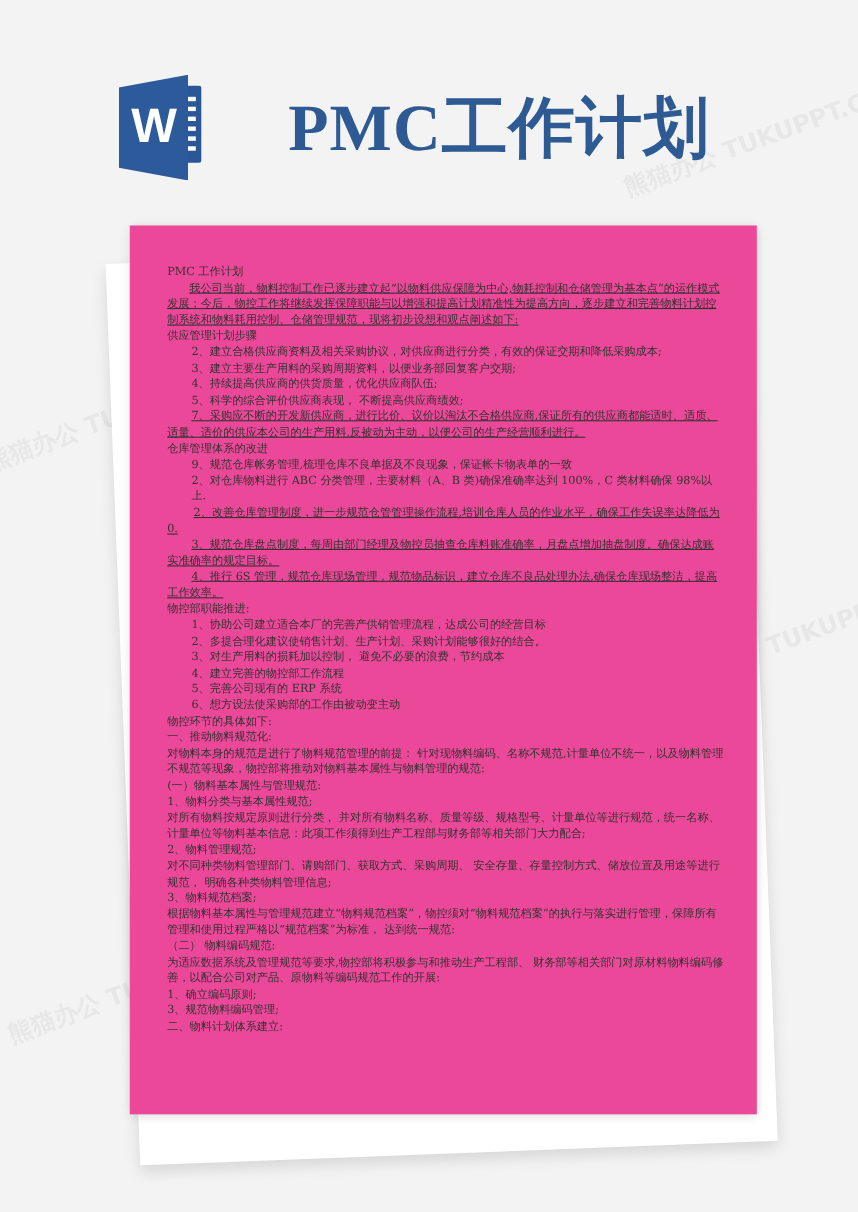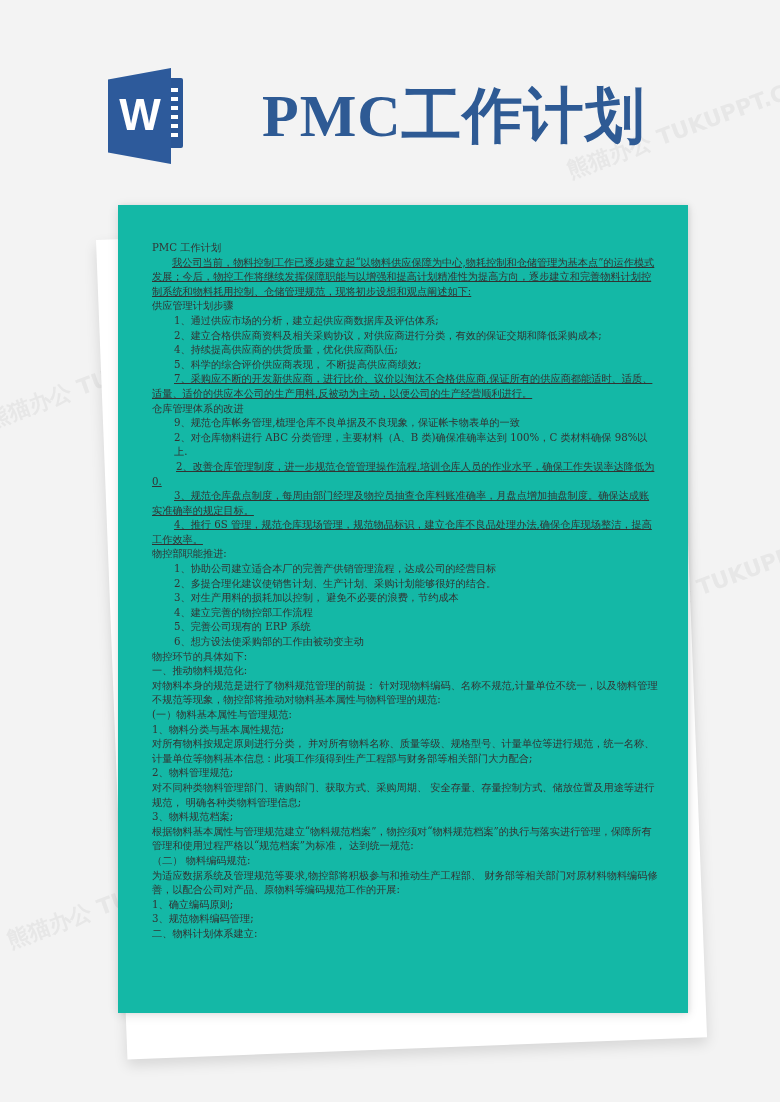--- a/index.html
+++ b/index.html
@@ -13,21 +13,21 @@
   .word-icon .doc { position:absolute; left:35px; top:10px; width:40px; height:70px; background:#2b5797; border-radius:2px; }
   .word-icon .line { position:absolute; left:40px; width:30px; height:4px; background:#fff; }
   .word-icon .cover { position:absolute; left:0; top:0; width:63px; height:96px; background:#2d5a9b;
       clip-path: polygon(0 12%, 100% 0, 100% 100%, 0 88%); }
   .word-icon .w { position:absolute; left:8px; top:22px; width:48px; height:50px; color:#fff; font-family:"Liberation Sans", sans-serif;
       font-weight:bold; font-size:44px; line-height:50px; text-align:center; }
   .title { margin-left:56px; font-family:"Liberation Serif", "DejaVu Serif", serif; font-weight:bold; font-size:60px; color:#2e5a94; letter-spacing:1px; }
 
   .sheet-back { position:absolute; left:96px; top:240px; width:580px; height:820px; background:#fff;
       transform: rotate(-2.2deg); transform-origin: 0 0; box-shadow: 0 6px 14px rgba(0,0,0,0.12); }
-  .page { position:absolute; left:118px; top:205px; width:570px; height:808px; background:#14b8a6;
+  .page { position:absolute; left:118px; top:205px; width:570px; height:808px; background:#ec4899;
       box-shadow: 0 2px 10px rgba(0,0,0,0.12), 2px 0 4px rgba(0,0,0,0.05); }
   .content { position:absolute; left:34px; top:36px; width:506px; font-family:"DejaVu Serif", serif; font-size:10.2px; line-height:14.6px; color:#333; }
   .content p { margin:0; }
   .indent { text-indent:20px;text-decoration:underline; }
   .item { padding-left:22px; }
 
   .wm { position:absolute; font-family:"DejaVu Sans", sans-serif; font-weight:bold; font-size:22px; color:rgba(180,180,180,0.18);
       transform: rotate(-20deg); pointer-events:none; white-space:nowrap; }
 </style>
 </head>
@@ -54,22 +54,22 @@
 </div>
 
 <div class="sheet-back"></div>
 
 <div class="page">
   <div class="content">
     <p>PMC 工作计划</p>
     <p class="indent">我公司当前，物料控制工作已逐步建立起“以物料供应保障为中心,物耗控制和仓储管理为基本点”的运作模式发展；今后，物控工作将继续发挥保障职能与以增强和提高计划精准性为提高方向，逐步建立和完善物料计划控制系统和物料耗用控制、仓储管理规范，现将初步设想和观点阐述如下:</p>
 
     <p>供应管理计划步骤</p>
-    <p class="item">1、通过供应市场的分析，建立起供应商数据库及评估体系;</p>
     <p class="item">2、建立合格供应商资料及相关采购协议，对供应商进行分类，有效的保证交期和降低采购成本;</p>
+    <p class="item">3、建立主要生产用料的采购周期资料，以便业务部回复客户交期;</p>
     <p class="item">4、持续提高供应商的供货质量，优化供应商队伍;</p>
     <p class="item">5、科学的综合评价供应商表现， 不断提高供应商绩效;</p>
     <p class="indent" style="text-indent:22px">7、采购应不断的开发新供应商，进行比价、议价以淘汰不合格供应商,保证所有的供应商都能适时、适质、适量、适价的供应本公司的生产用料,反被动为主动，以便公司的生产经营顺利进行。</p>
 
     <p>仓库管理体系的改进</p>
     <p class="item">9、规范仓库帐务管理,梳理仓库不良单据及不良现象，保证帐卡物表单的一致</p>
     <p class="item">2、对仓库物料进行 ABC 分类管理，主要材料（A、B 类)确保准确率达到 100%，C 类材料确保 98%以上.</p>
     <p class="indent" style="text-indent:24px">2、改善仓库管理制度，进一步规范仓管管理操作流程,培训仓库人员的作业水平，确保工作失误率达降低为0.</p>
     <p class="indent" style="text-indent:22px">3、规范仓库盘点制度，每周由部门经理及物控员抽查仓库料账准确率，月盘点增加抽盘制度。确保达成账实准确率的规定目标。</p>
     <p class="indent" style="text-indent:22px">4、推行 6S 管理，规范仓库现场管理，规范物品标识，建立仓库不良品处理办法,确保仓库现场整洁，提高工作效率。</p>

